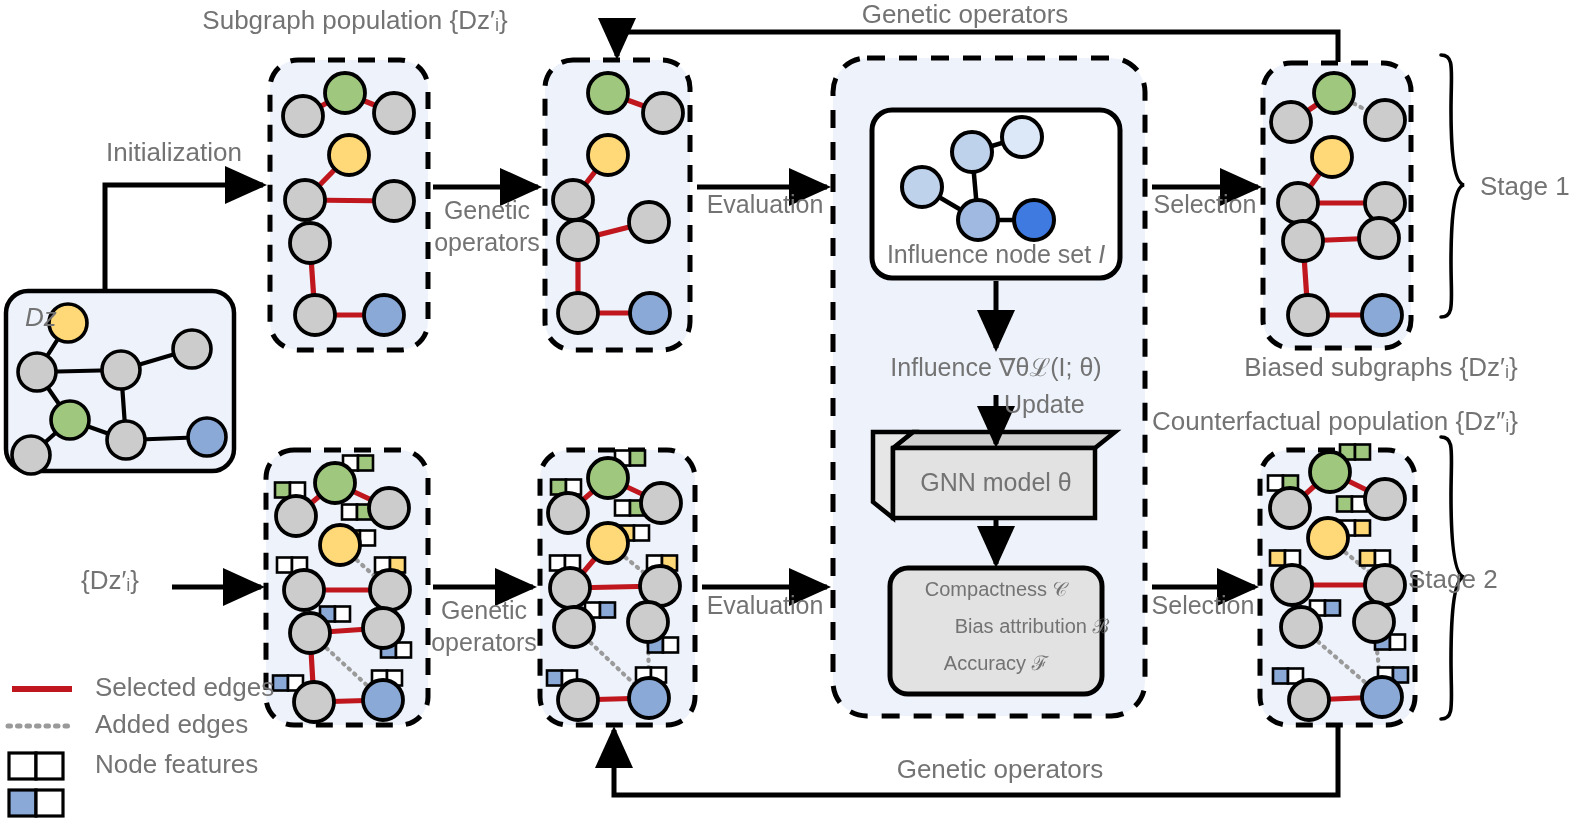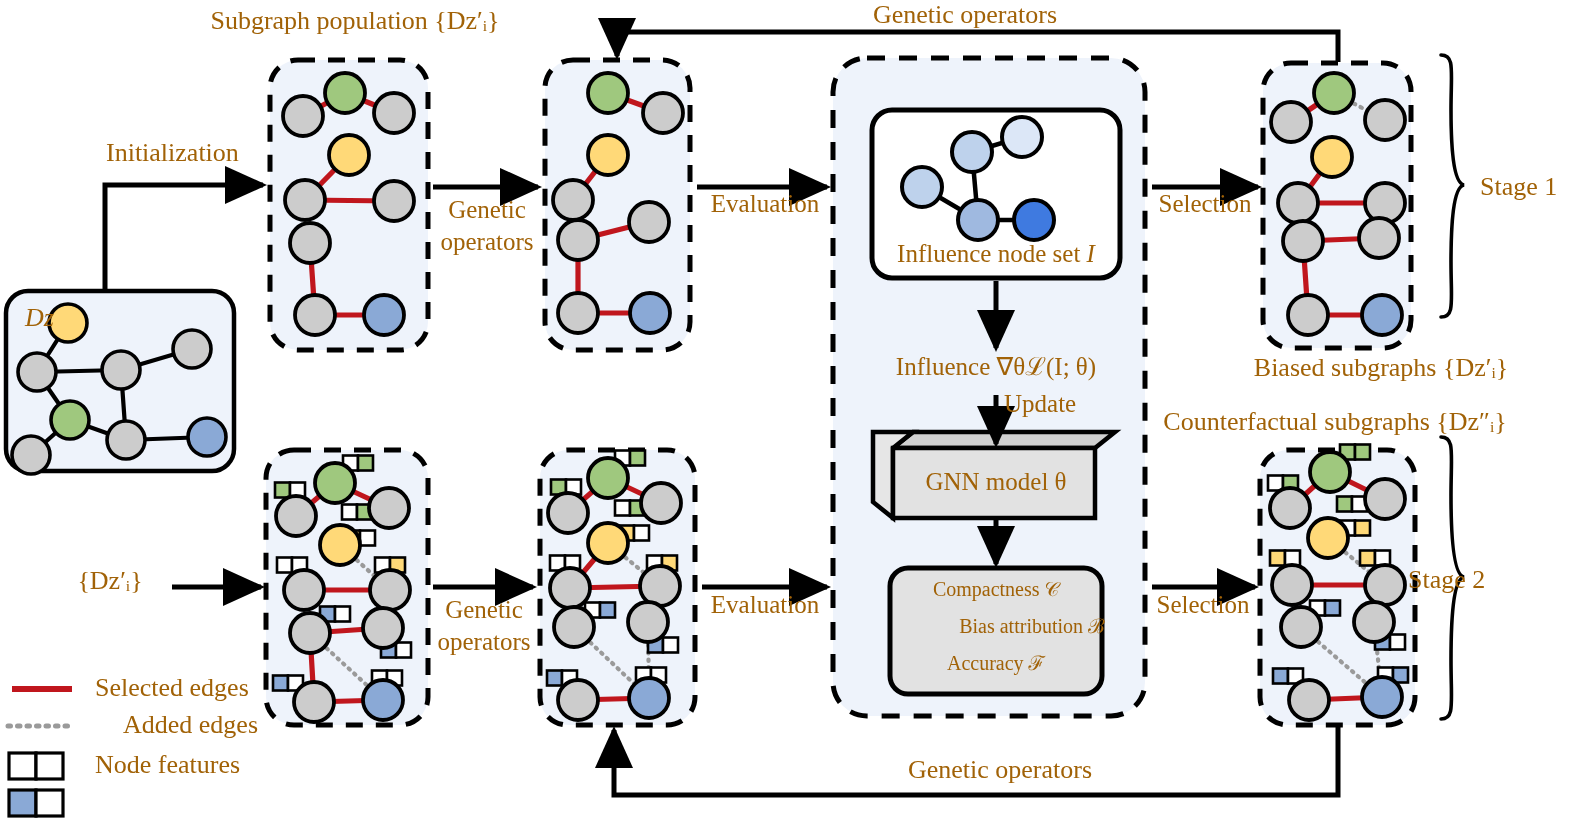--- a/index.html
+++ b/index.html
@@ -1,21 +1,21 @@
 <!DOCTYPE html>
 <html><head>
 <meta charset="utf-8">
 <style>
   html,body{margin:0;padding:0;background:#ffffff;}
   body{width:1572px;height:826px;position:relative;overflow:hidden;
        font-family:"Liberation Serif","DejaVu Serif",serif;color:#000;}
   #stage{position:absolute;left:0;top:0;width:1572px;height:826px;}
   svg.layer{position:absolute;left:0;top:0;width:1572px;height:826px;overflow:visible;}
-  .lbl{position:absolute;white-space:nowrap;font-family:Liberation Serif, serif;
-       color:#a16207;line-height:1.12;}
+  .lbl{position:absolute;white-space:nowrap;font-family:Liberation Sans, sans-serif;
+       color:#737373;line-height:1.12;}
   .lbl.c{transform:translateX(-50%);text-align:center;}
   .t26{font-size:26px;}
   .t25{font-size:25px;}
   .t24{font-size:20px;}
   .it{font-style:italic;}
 </style>
 </head>
 <body>
 
 <div id="stage">
@@ -360,21 +360,21 @@
   <div class="lbl c t26" style="left:965px;top:0px;">Genetic operators</div>
 
   <div class="lbl c t26" style="left:1000px;top:755px;">Genetic operators</div>
 
   <div class="lbl c t26" style="left:1338px;top:353px;margin-left:43px;">
     <span>Biased subgraphs</span>
     <span>{ǲ′ᵢ}</span>
   </div>
 
   <div class="lbl c t26" style="left:1335px;top:407px;">
-    <span>Counterfactual subgraphs</span>
+    <span>Counterfactual population</span>
     <span>{ǲ″ᵢ}</span>
   </div>
 
   <div class="lbl t26" style="left:1480px;top:172px;">Stage 1</div>
   <div class="lbl t26" style="left:1408px;top:565px;">Stage 2</div>
 
   <div class="lbl c t26" style="left:110px;top:566px;">{ǲ′ᵢ}</div>
 
   <div class="lbl c t25" style="left:484px;top:596px;">Genetic</div>
   <div class="lbl c t25" style="left:484px;top:628px;">operators</div>
@@ -394,16 +394,16 @@
 
   <div class="lbl t25" style="left:1004px;top:390px;">Update</div>
 
   <div class="lbl c t25" style="left:996px;top:468px;">GNN model θ</div>
 
   <div class="lbl c t24" style="left:996px;top:578px;">Compactness 𝒞</div>
   <div class="lbl c t24" style="left:1032px;top:615px;">Bias attribution ℬ</div>
   <div class="lbl c t24" style="left:996px;top:652px;">Accuracy ℱ</div>
 
   <div class="lbl t26" style="left:95px;top:673px;">Selected edges</div>
-  <div class="lbl t26" style="left:95px;top:710px;margin-left:28px;">Added edges</div>
+  <div class="lbl t26" style="left:95px;top:710px;">Added edges</div>
   <div class="lbl t26" style="left:95px;top:750px;">Node features</div>
 
 </div>
 
 </body></html>

